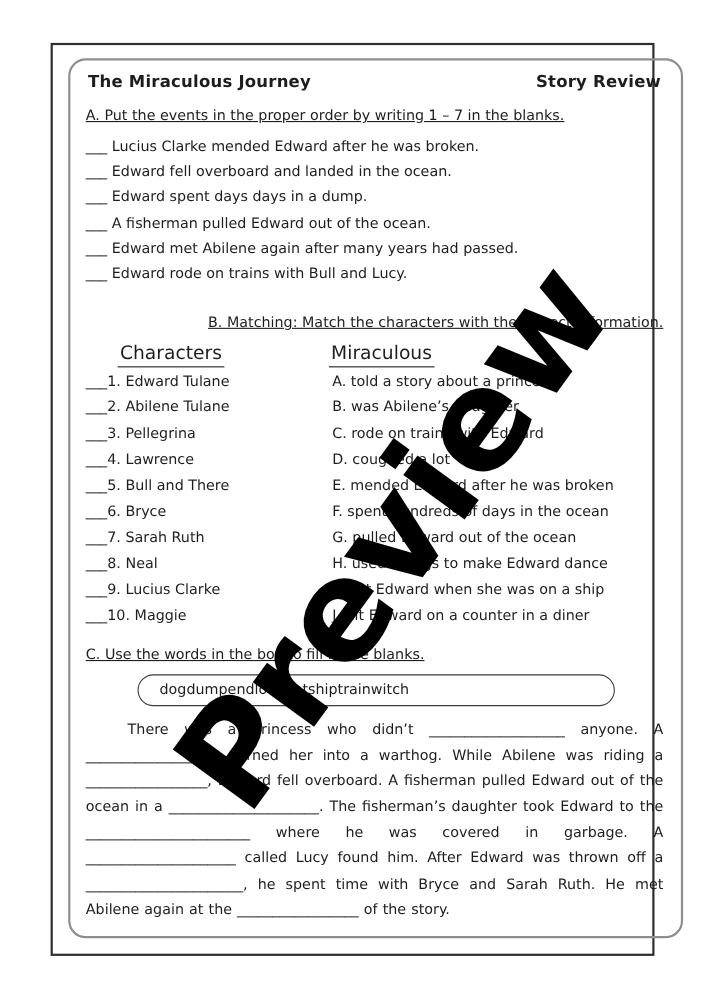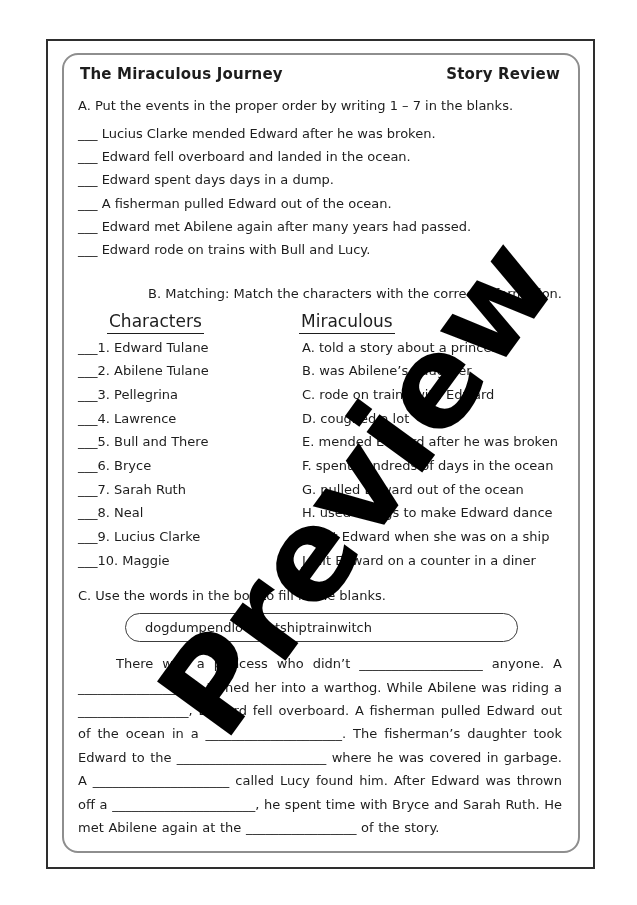--- a/index.html
+++ b/index.html
@@ -14,31 +14,31 @@
     overflow: hidden;
   }
   .outer-border {
     position: absolute; left: 46px; top: 39px;
     width: 549px; height: 830px;
     border: 2px solid #2e2e2e;
     background: #ffffff;
   }
   .sheet {
     position: absolute; left: 14px; top: 12px;
-    width: 518px; height: 800px;
+    width: 559px; height: 800px;
     border: 2px solid #8e8e8e;
     border-radius: 16px;
     padding: 8px 16px 0 14px;
   }
   .hdr {
     display: flex; justify-content: space-between; align-items: baseline;
     font-size: 15px; font-weight: bold; letter-spacing: 0.2px;
     margin-top: 2px; padding: 0 2px;
   }
-  .instr { line-height: 18px; }
+  .instr { line-height: 18px; text-decoration: underline; }
   .instr-a { margin-top: 14px; }
   .instr-b { margin-top: 24px; text-align: right; }
   .instr-c { margin-top: 15px; }
   .a-list { margin-top: 7px; }
   .a-list > div { line-height: 23.2px; white-space: pre; }
   .match-headers {
     display: grid; grid-template-columns: 224px 1fr;
     margin-top: 8px; height: 21px;
     font-size: 17px;
   }

